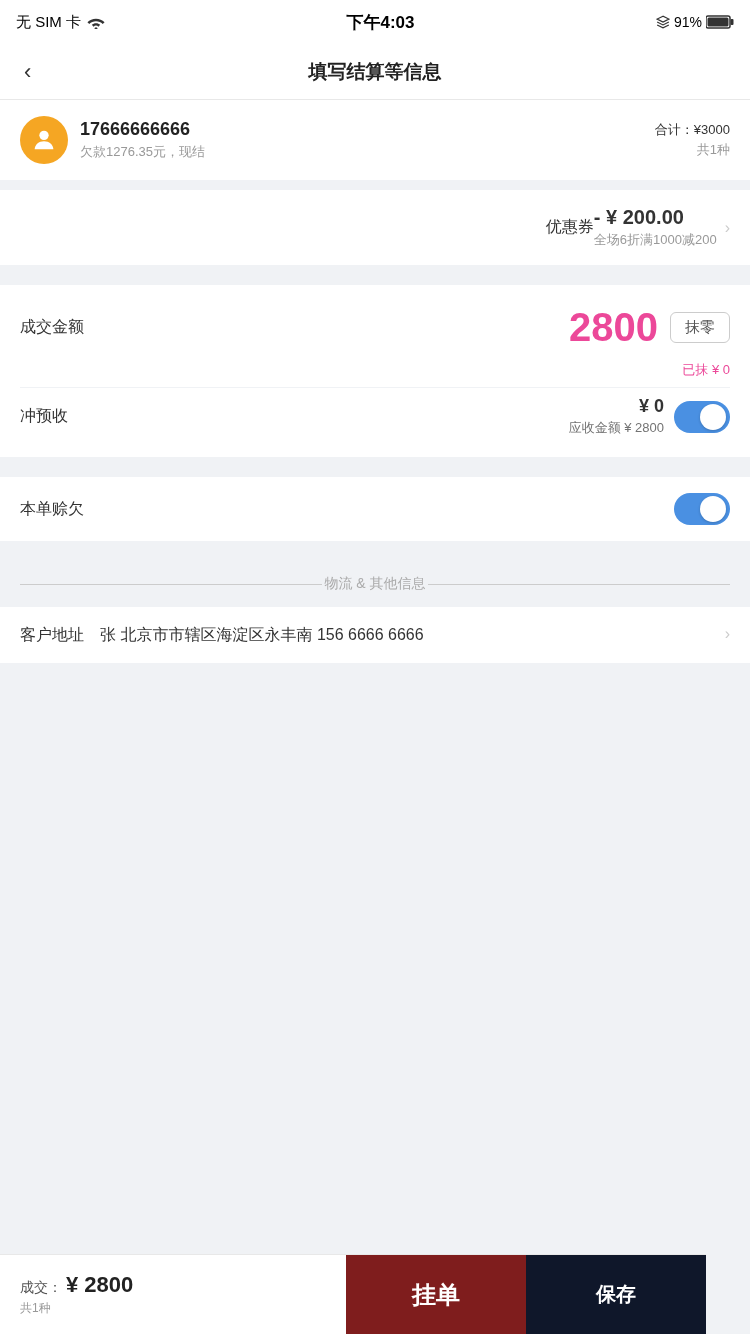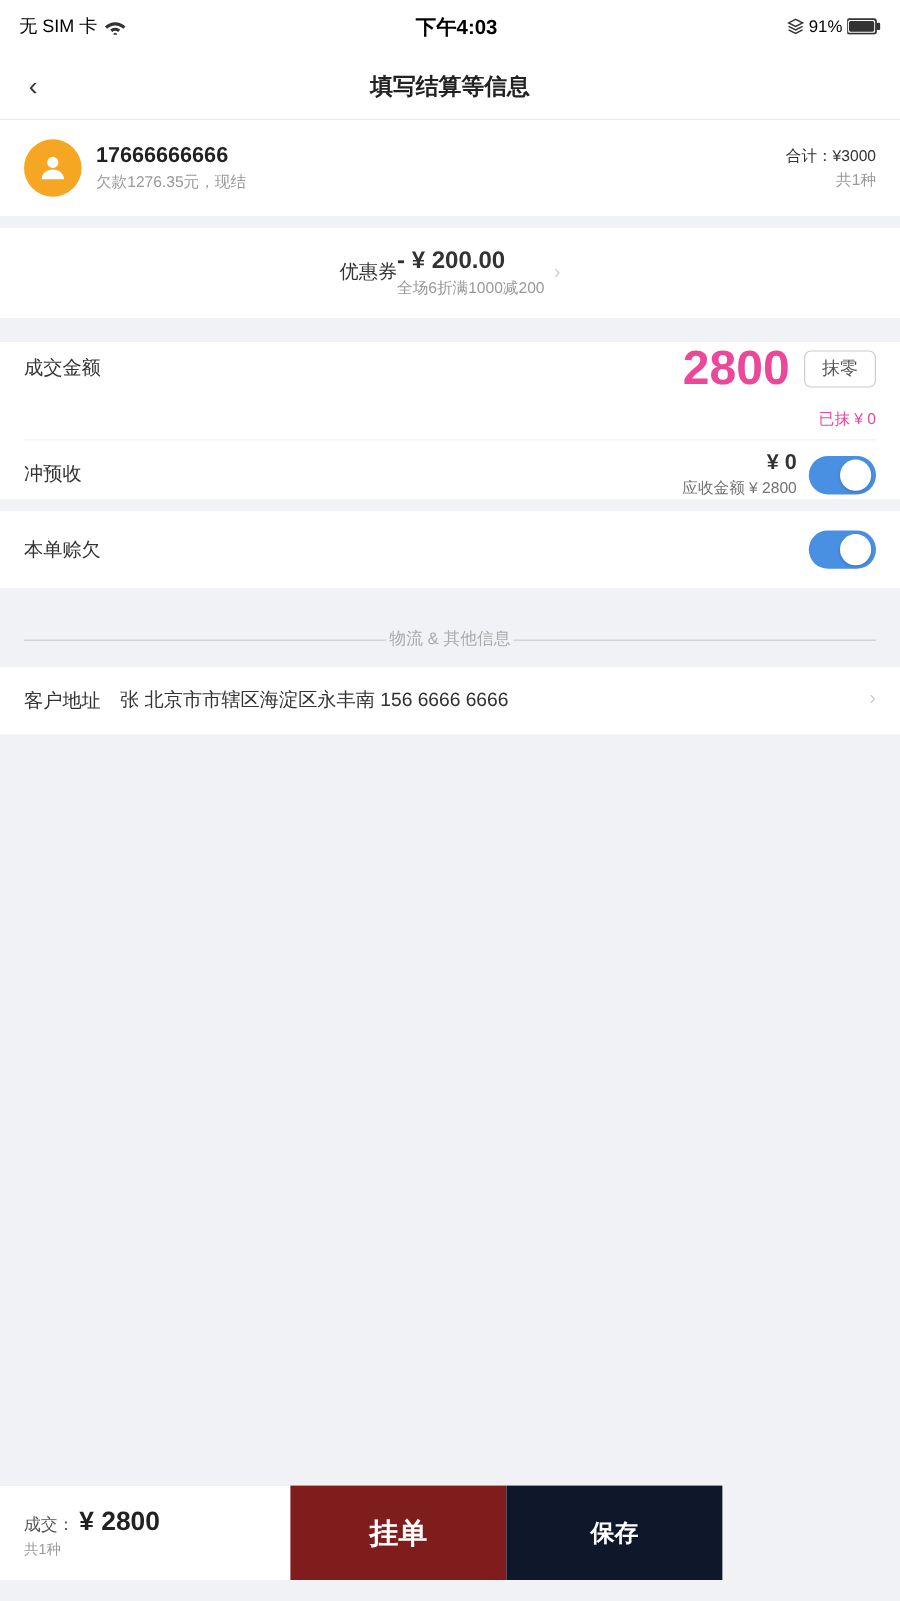--- a/index.html
+++ b/index.html
@@ -94,33 +94,34 @@
 
     
     .section-gap { height: 10px; background: #f0f2f5; }
 
     
     .coupon-row {
       background: #fff;
       padding: 16px 20px;
       display: flex;
       align-items: center;
-      justify-content: center;
+      justify-content: flex-end;
       margin-bottom: 10px;
     }
     .coupon-label { font-size: 16px; color: #333; }
     .coupon-right { display: flex; align-items: center; gap: 8px; }
     .coupon-discount { font-size: 20px; font-weight: 700; color: #333; }
     .coupon-desc { font-size: 13px; color: #999; text-align: right; margin-top: 2px; }
     .chevron-icon { color: #ccc; font-size: 16px; }
 
     
     .amount-section {
       background: #fff;
-      padding: 0 20px;
+      padding: 20px 20px;
+      margin-bottom: 10px;
     }
     .amount-row {
       display: flex;
       align-items: center;
       justify-content: space-between;
       margin-bottom: 10px;
     }
     .amount-label { font-size: 16px; color: #333; }
     .amount-value-group { display: flex; align-items: center; gap: 12px; }
     .amount-value { font-size: 40px; font-weight: 700; color: #ec4899; }
@@ -214,22 +215,22 @@
       justify-content: space-between;
       margin-bottom: 6px;
     }
     .address-label { font-size: 16px; color: #333; min-width: 70px; margin-top: 2px; }
     .address-value { font-size: 16px; color: #333; flex: 1; margin: 0 10px; line-height: 1.5; }
     .address-chevron { color: #ccc; font-size: 16px; margin-top: 2px; }
 
     
     .bottom-bar {
       position: fixed;
-      bottom: 17px;
-      width: 602px;
+      bottom: 0;
+      width: 706px;
       height: 80px;
       background: #fff;
       display: flex;
       align-items: center;
       border-top: 1px solid #e8e8e8;
     }
     .bottom-summary {
       flex: 1;
       padding: 0 20px;
     }

